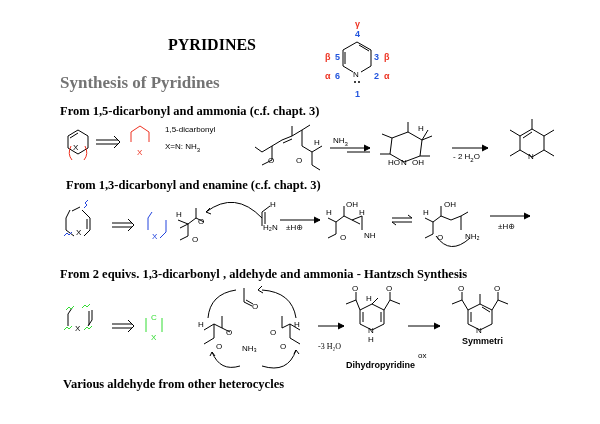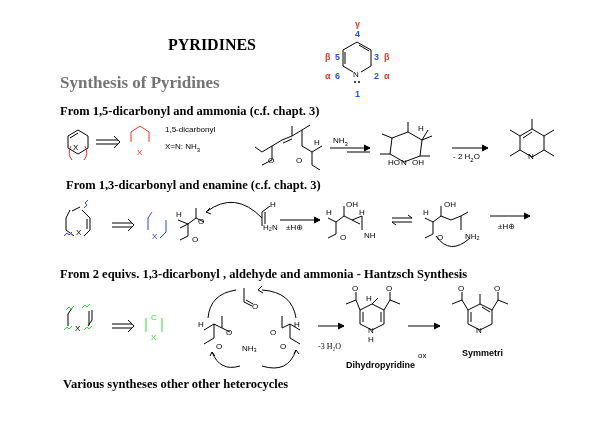--- a/index.html
+++ b/index.html
@@ -269,16 +269,16 @@
   <span class="abs lbl" style="left:352px;top:4px;">O</span>
   <span class="abs lbl" style="left:366px;top:14px;">H</span>
   <span class="abs lbl" style="left:386px;top:4px;">O</span>
   <span class="abs lbl" style="left:368px;top:46px;">N</span>
   <span class="abs lbl" style="left:368px;top:55px;">H</span>
   <span class="abs lbl" style="left:418px;top:36px;margin-top:35px;">ox</span>
   <span class="abs lbl" style="left:458px;top:4px;">O</span>
   <span class="abs lbl" style="left:494px;top:4px;">O</span>
   <span class="abs lbl" style="left:476px;top:46px;">N</span>
   <span class="abs lblb" style="left:346px;top:80px;">Dihydropyridine</span>
-  <span class="abs lblb" style="left:462px;top:68px;">Symmetri</span>
-</div>
-
-<div class="abs section" style="left:63px;top:377px;">Various syntheses other other heterocycles</div>
+  <span class="abs lblb" style="left:462px;top:56px;">Symmetri</span>
+</div>
+
+<div class="abs section" style="left:63px;top:377px;">Various aldehyde from other heterocycles</div>
 
 </body></html>

